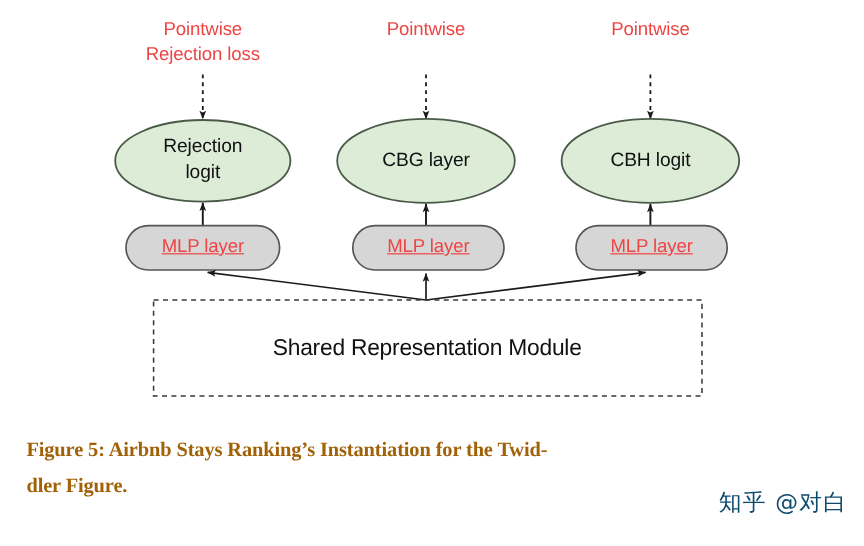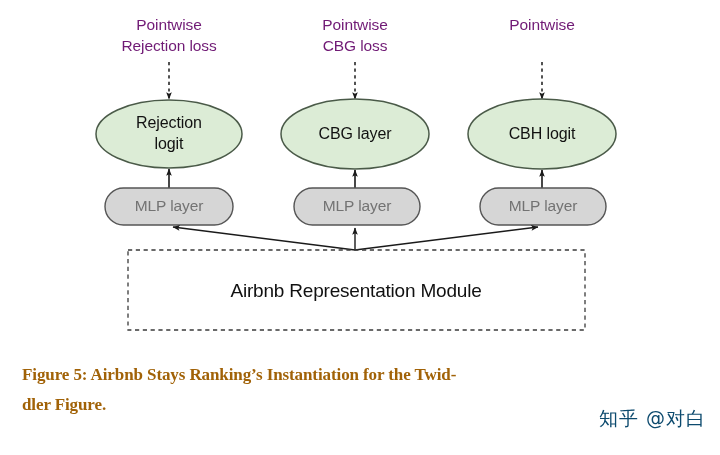--- a/index.html
+++ b/index.html
@@ -33,21 +33,21 @@
   }
 
   
   .loss-label {
     position: absolute;
     width: 200px;
     text-align: center;
     font-family: "Liberation Sans", sans-serif;
     font-size: 15.5px;
     line-height: 21px;
-    color: #701a75;
+    color: #ef4444;
     letter-spacing: -0.1px;
   }
   .loss-label .l1, .loss-label .l2 { display: block; }
 
   .node-text {
     position: absolute;
     width: 200px;
     text-align: center;
     font-family: "Liberation Sans", sans-serif;
     font-size: 16px;
@@ -56,22 +56,23 @@
     letter-spacing: -0.1px;
   }
   .node-text span { display: block; }
 
   .mlp-text {
     position: absolute;
     width: 160px;
     text-align: center;
     font-family: "Liberation Sans", sans-serif;
     font-size: 15.5px;
-    color: #737373;
+    color: #ef4444;
     letter-spacing: -0.1px;
+    text-decoration: underline;
   }
 
   .module-text {
     position: absolute;
     width: 520px;
     text-align: center;
     font-family: "Liberation Sans", sans-serif;
     font-size: 19px;
     color: #111111;
     letter-spacing: -0.2px;
@@ -140,42 +141,41 @@
 
     <rect x="128" y="250" width="457" height="80" fill="none" stroke="#3a3a3a" stroke-width="1.3" stroke-dasharray="4.2 3.6"></rect>
   </svg>
 
   <div class="loss-label" style="left:69px; top:14px;">
     <span class="l1">Pointwise</span>
     <span class="l2">Rejection loss</span>
   </div>
   <div class="loss-label" style="left:255px; top:14px;">
     <span class="l1">Pointwise</span>
-    <span class="l2">CBG loss</span>
   </div>
   <div class="loss-label" style="left:442px; top:14px;">
     <span class="l1">Pointwise</span>
   </div>
 
   <div class="node-text" style="left:69px; top:112px;text-align:center;">
     <span>Rejection</span>
     <span>logit</span>
   </div>
   <div class="node-text" style="left:255px; top:123px;">
     <span>CBG layer</span>
   </div>
   <div class="node-text" style="left:442px; top:123px;">
     <span>CBH logit</span>
   </div>
 
   <div class="mlp-text" style="left:89px; top:197px;">MLP layer</div>
   <div class="mlp-text" style="left:277px; top:197px;">MLP layer</div>
   <div class="mlp-text" style="left:463px; top:197px;">MLP layer</div>
 
-  <div class="module-text" style="left:96px; top:280px;">Airbnb Representation Module</div>
+  <div class="module-text" style="left:96px; top:280px;">Shared Representation Module</div>
 
 </div>
 
 <div id="caption">
   <div>Figure 5: Airbnb Stays Ranking’s Instantiation for the Twid-</div>
   <div>dler Figure.</div>
 </div>
 
 <div id="watermark">知乎 @对白</div>
 

